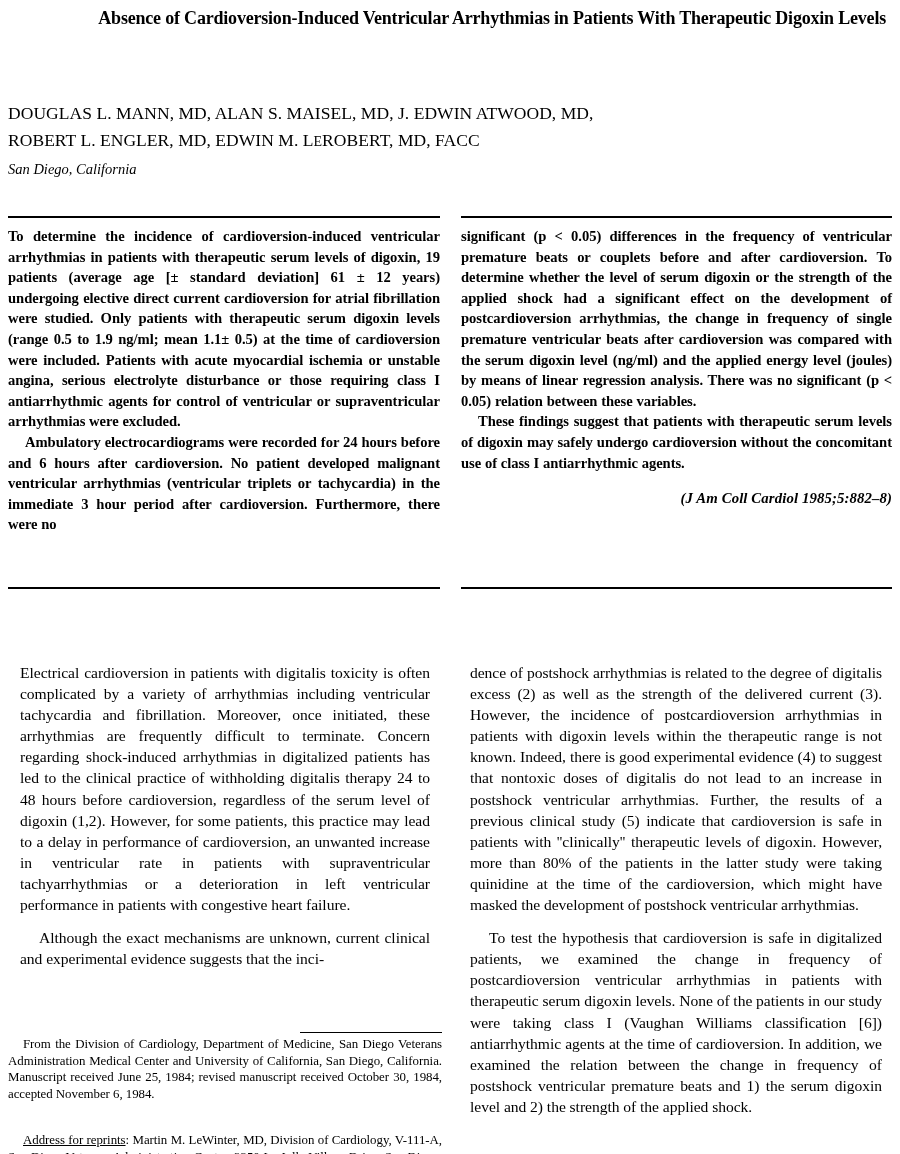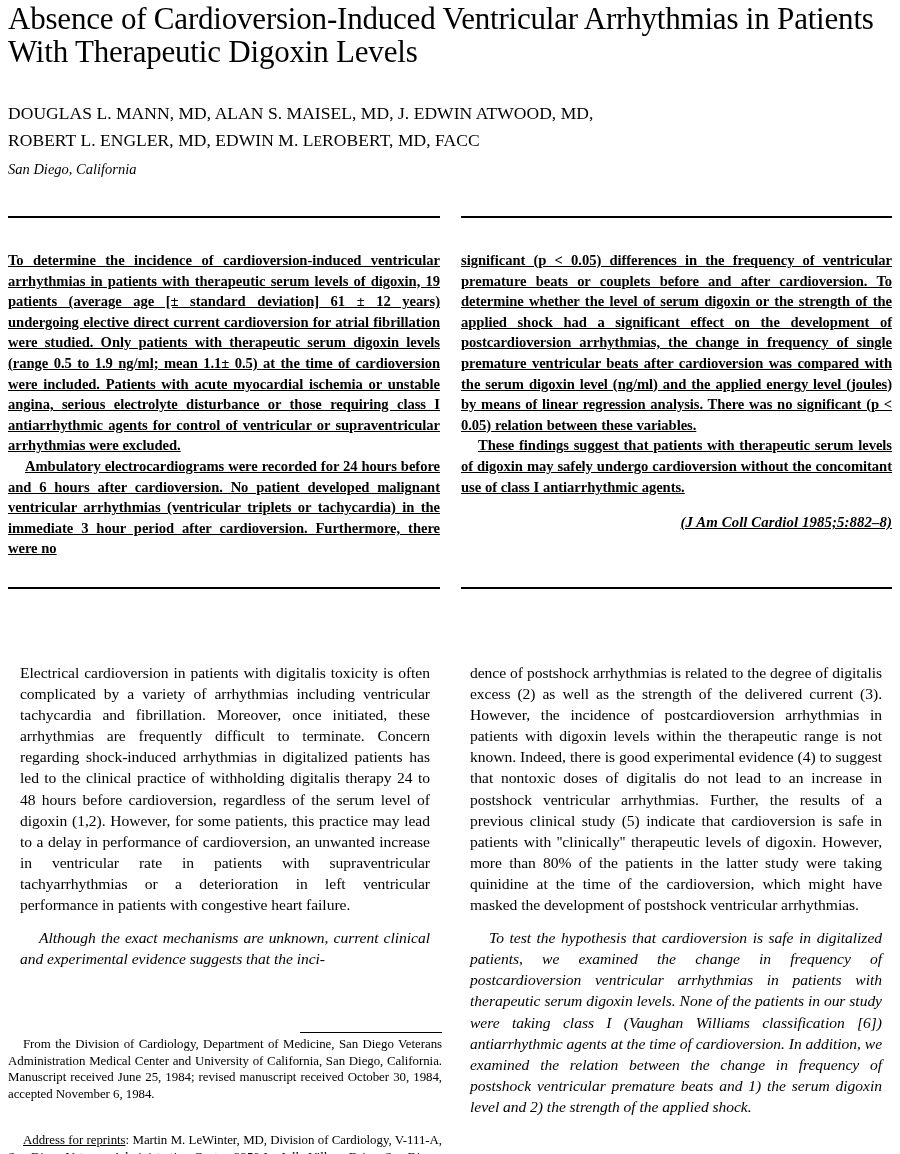--- a/index.html
+++ b/index.html
@@ -26,26 +26,26 @@
 
   
   .title-block {
     position: absolute;
     left: 8px;
     top: 2px;
     width: 878px;
   }
   .article-title {
     font-family: "Liberation Serif", "DejaVu Serif", serif;
-    font-weight: normal;
-    font-size: 31px;
+    font-weight: bold;
+    font-size: 18px;
     line-height: 33px;
     letter-spacing: -0.2px;
     margin: 0;
-    text-align: left;
+    text-align: right;
   }
 
   
   .authors-block {
     position: absolute;
     left: 8px;
     top: 100px;
     width: 878px;
   }
   .author-line {
@@ -92,22 +92,21 @@
   .rule-bottom {
     position: absolute;
     height: 0;
     border-top: 2.2px solid #000;
     top: 371px;
   }
   .rule-bottom.left { left: 8px; width: 432px; }
   .rule-bottom.right { left: 461px; width: 431px; }
 
   .abs-body {
-    padding-top: 32px;
-    text-decoration: underline;
+    padding-top: 8px;
   }
   .abs-p {
     font-weight: bold;
     font-size: 14.6px;
     line-height: 20.6px;
     text-align: justify;
     text-justify: inter-word;
     margin: 0;
     letter-spacing: -0.05px;
     word-spacing: 0.2px;
@@ -139,21 +138,21 @@
   .body-col.right { left: 458px; width: 436px; }
 
   .body-p {
     font-size: 15.6px;
     line-height: 21.1px;
     text-align: justify;
     text-justify: inter-word;
     margin: 12px;
     letter-spacing: -0.05px;
   }
-  .body-p + .body-p { text-indent: 19px; font-style: italic; }
+  .body-p + .body-p { text-indent: 19px; }
 
   
   .footnote-block {
     position: absolute;
     left: 8px;
     top: 1036px;
     width: 434px;
   }
   .footnote-rule {
     position: absolute;

